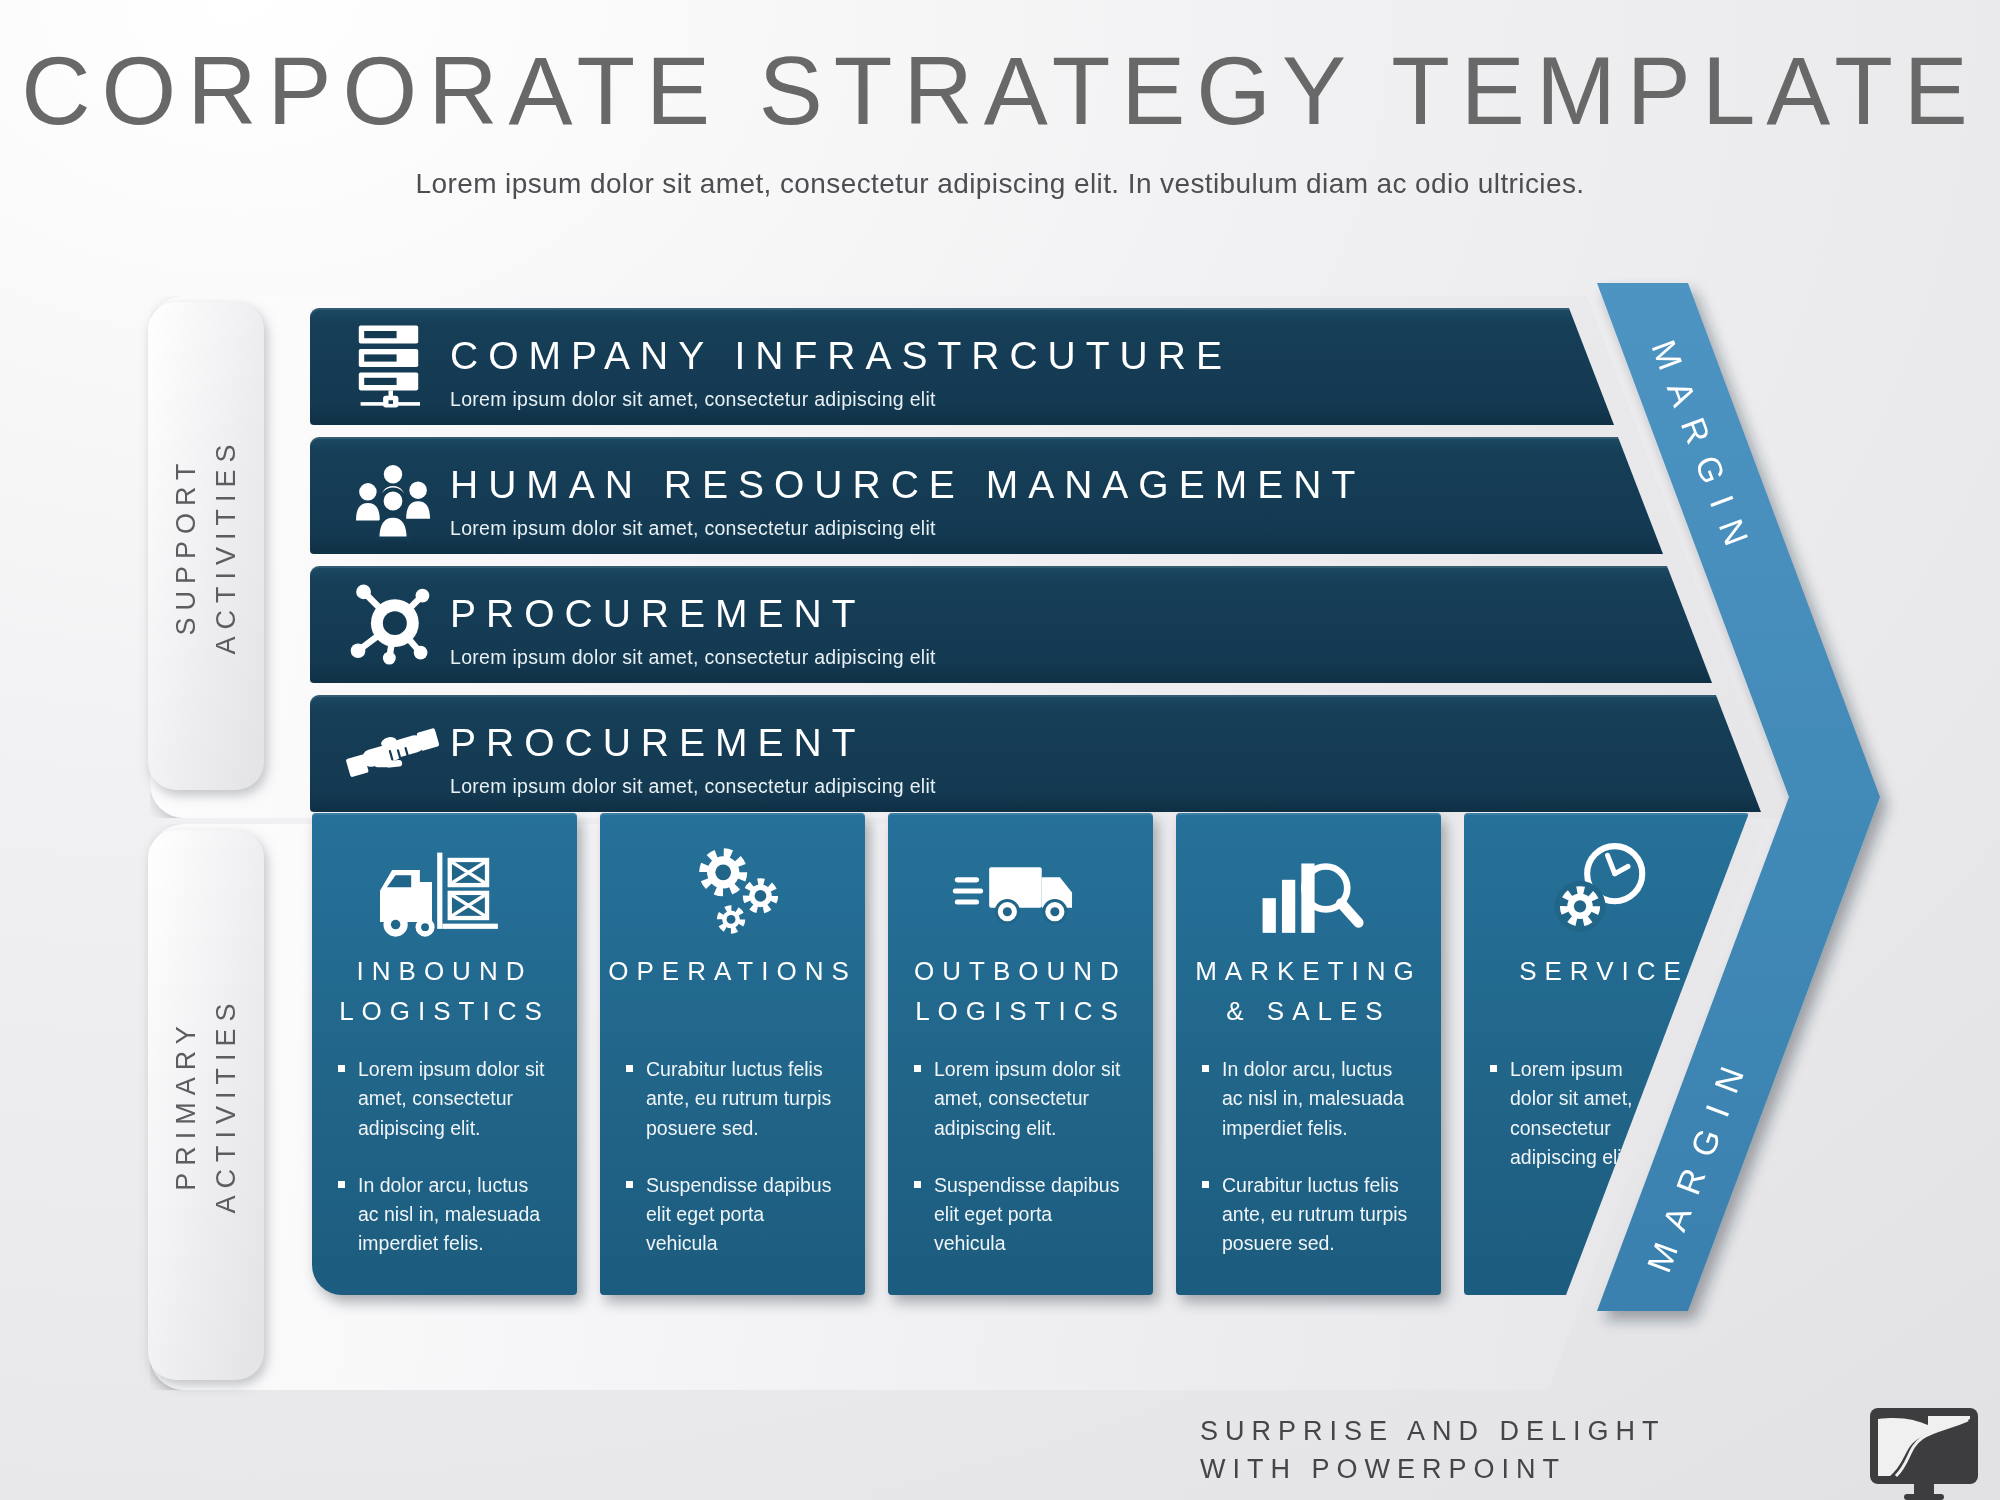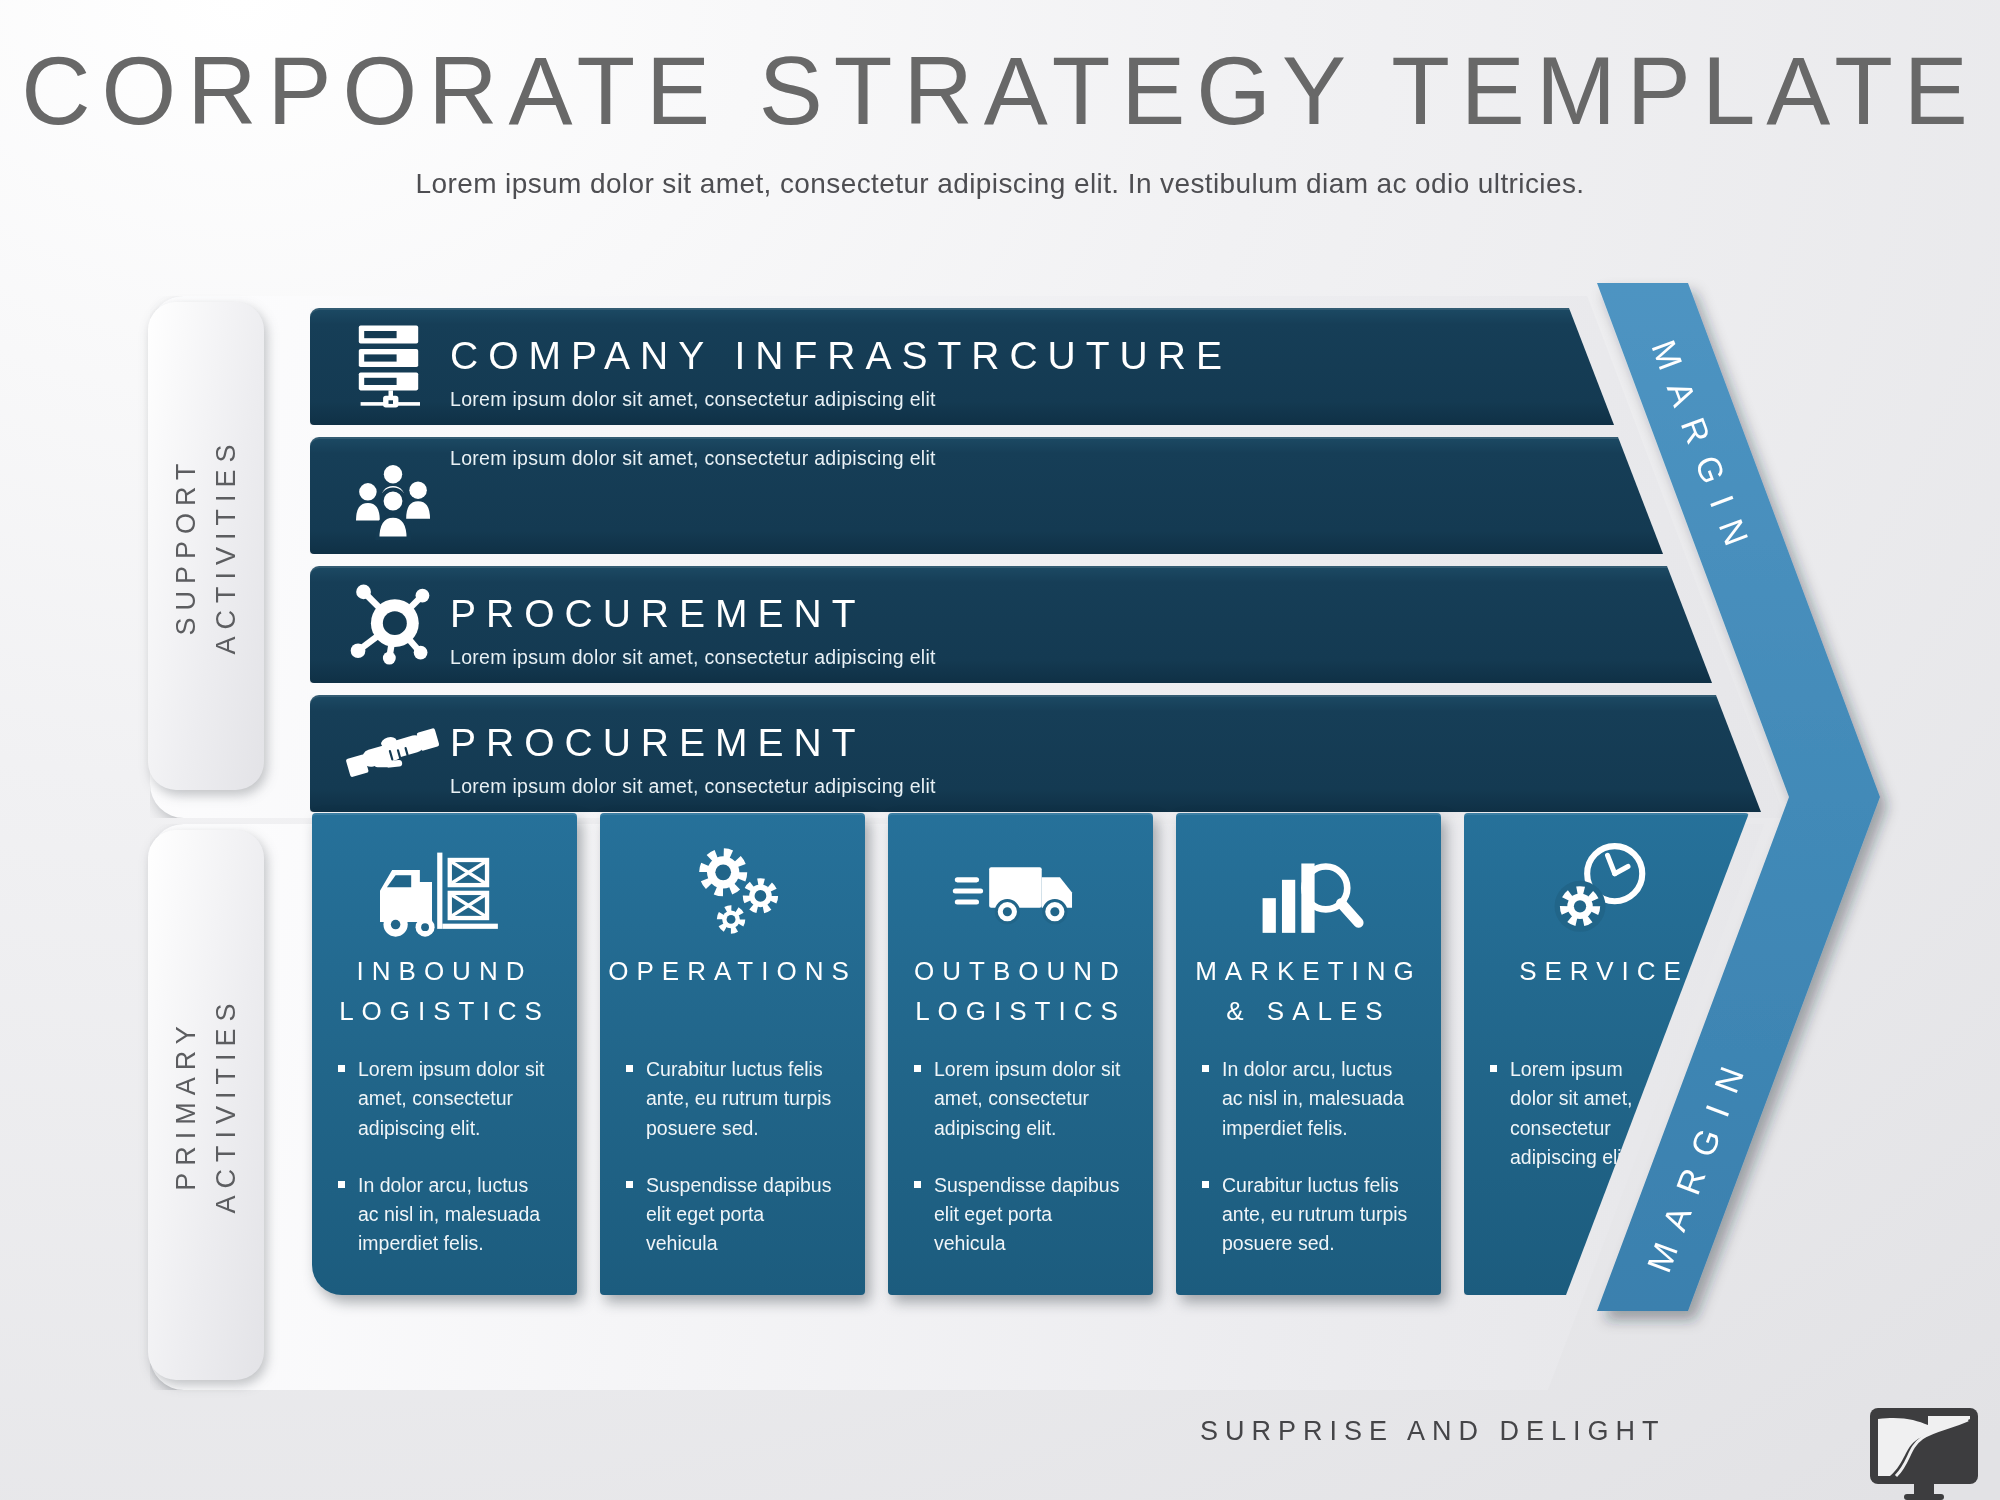--- a/index.html
+++ b/index.html
@@ -174,20 +174,21 @@
             <path d="M-15,36 Q-15,14 0,14 Q15,14 15,36 Z"></path>
         </g>
       </g>
       <g transform="translate(55,56) scale(1.25)">
         <circle cy="0" r="11" fill="#ffffff" stroke="#143a52" stroke-width="4"></circle>
         <path d="M-15,36 Q-15,14 0,14 Q15,14 15,36 Z" fill="#ffffff" stroke="#143a52" stroke-width="4"></path>
       </g>
     </svg>
   </div>
   <div class="abs bar-text">
+    <div class="bar-title">HUMAN RESOURCE MANAGEMENT</div>
     <div class="bar-desc">Lorem ipsum dolor sit amet, consectetur adipiscing elit</div>
   </div>
 </div>
 
 <div class="abs bar bar3">
   <div class="abs bar-icon">
     <svg class="icon-svg" width="92" height="92" viewBox="0 0 100 100">
       <g stroke="#ffffff" stroke-width="7">
         <line x1="52" y1="48" x2="18" y2="14"></line>
         <line x1="52" y1="48" x2="82" y2="18"></line>
@@ -392,20 +393,21 @@
       <feDropShadow dx="7" dy="9" stdDeviation="7" flood-color="#1a2530" flood-opacity="0.38"></feDropShadow>
     </filter>
   </defs>
   <polygon points="1688,283 1880,797 1688,1311 1597,1311 1789,797 1597,283" fill="url(#chevg)" filter="url(#ds)"></polygon>
 </svg>
 <div class="abs margin-label margin-top-label">MARGIN</div>
 <div class="abs margin-label margin-bottom-label">MARGIN</div>
 
 <div class="abs footer-text">
   <div>SURPRISE AND DELIGHT</div>
+  <div>WITH POWERPOINT</div>
 </div>
 <div class="abs footer-logo">
   <svg class="icon-svg" width="112" height="94" viewBox="0 0 112 94">
     <rect x="2" y="2" width="108" height="76" rx="8" fill="#3d3d3f"></rect>
     <rect x="10" y="10" width="92" height="60" fill="#f0f0f1"></rect>
     <path d="M22,70 C38,56 36,42 50,33 C63,25 80,24 102,13 L102,70 Z" fill="#3d3d3f"></path>
     <path d="M10,13 C34,10 48,14 60,19 L60,10 L10,10 Z" fill="#3d3d3f"></path>
     <path d="M28,70 C42,56 40,42 54,32 C66,24 82,22 100,14" fill="none" stroke="#f0f0f1" stroke-width="3"></path>
     <rect x="46" y="78" width="20" height="10" fill="#3d3d3f"></rect>
     <rect x="36" y="88" width="40" height="6" rx="3" fill="#3d3d3f"></rect>

